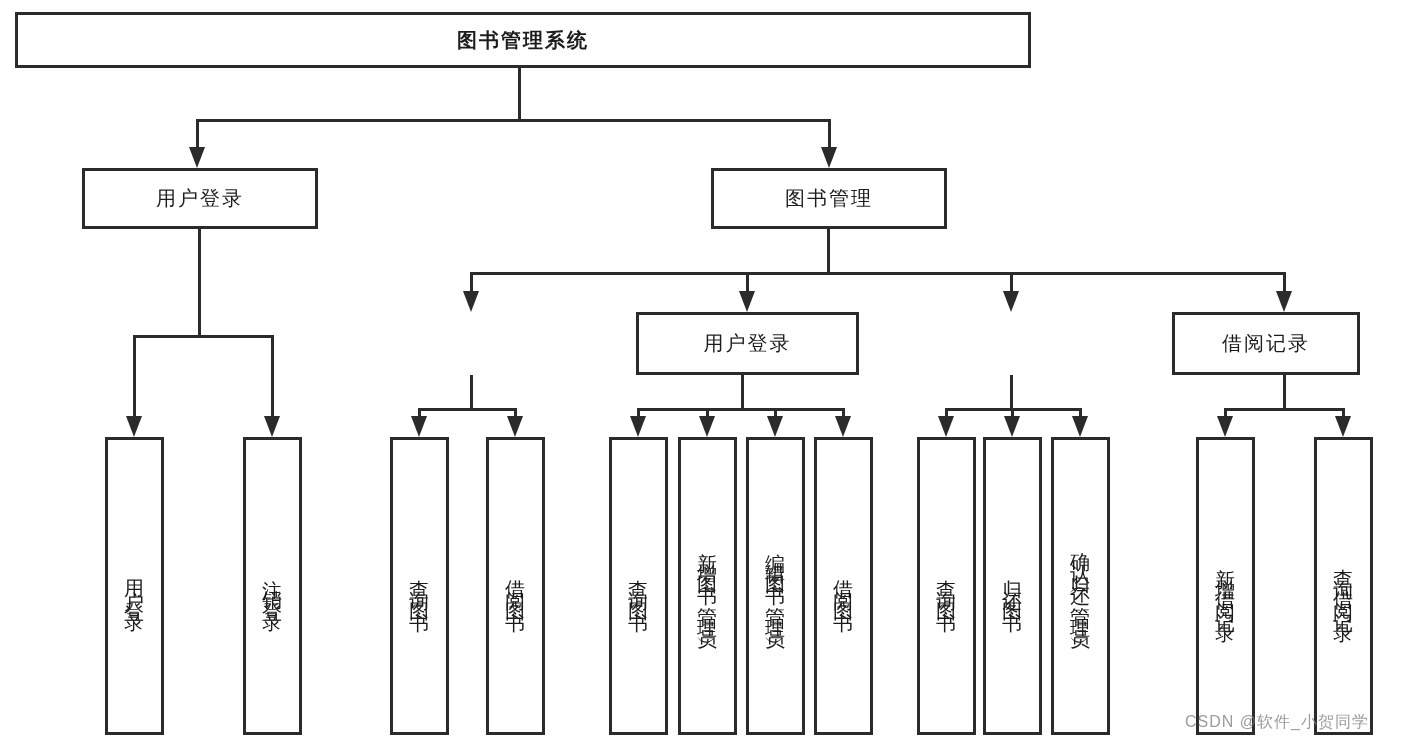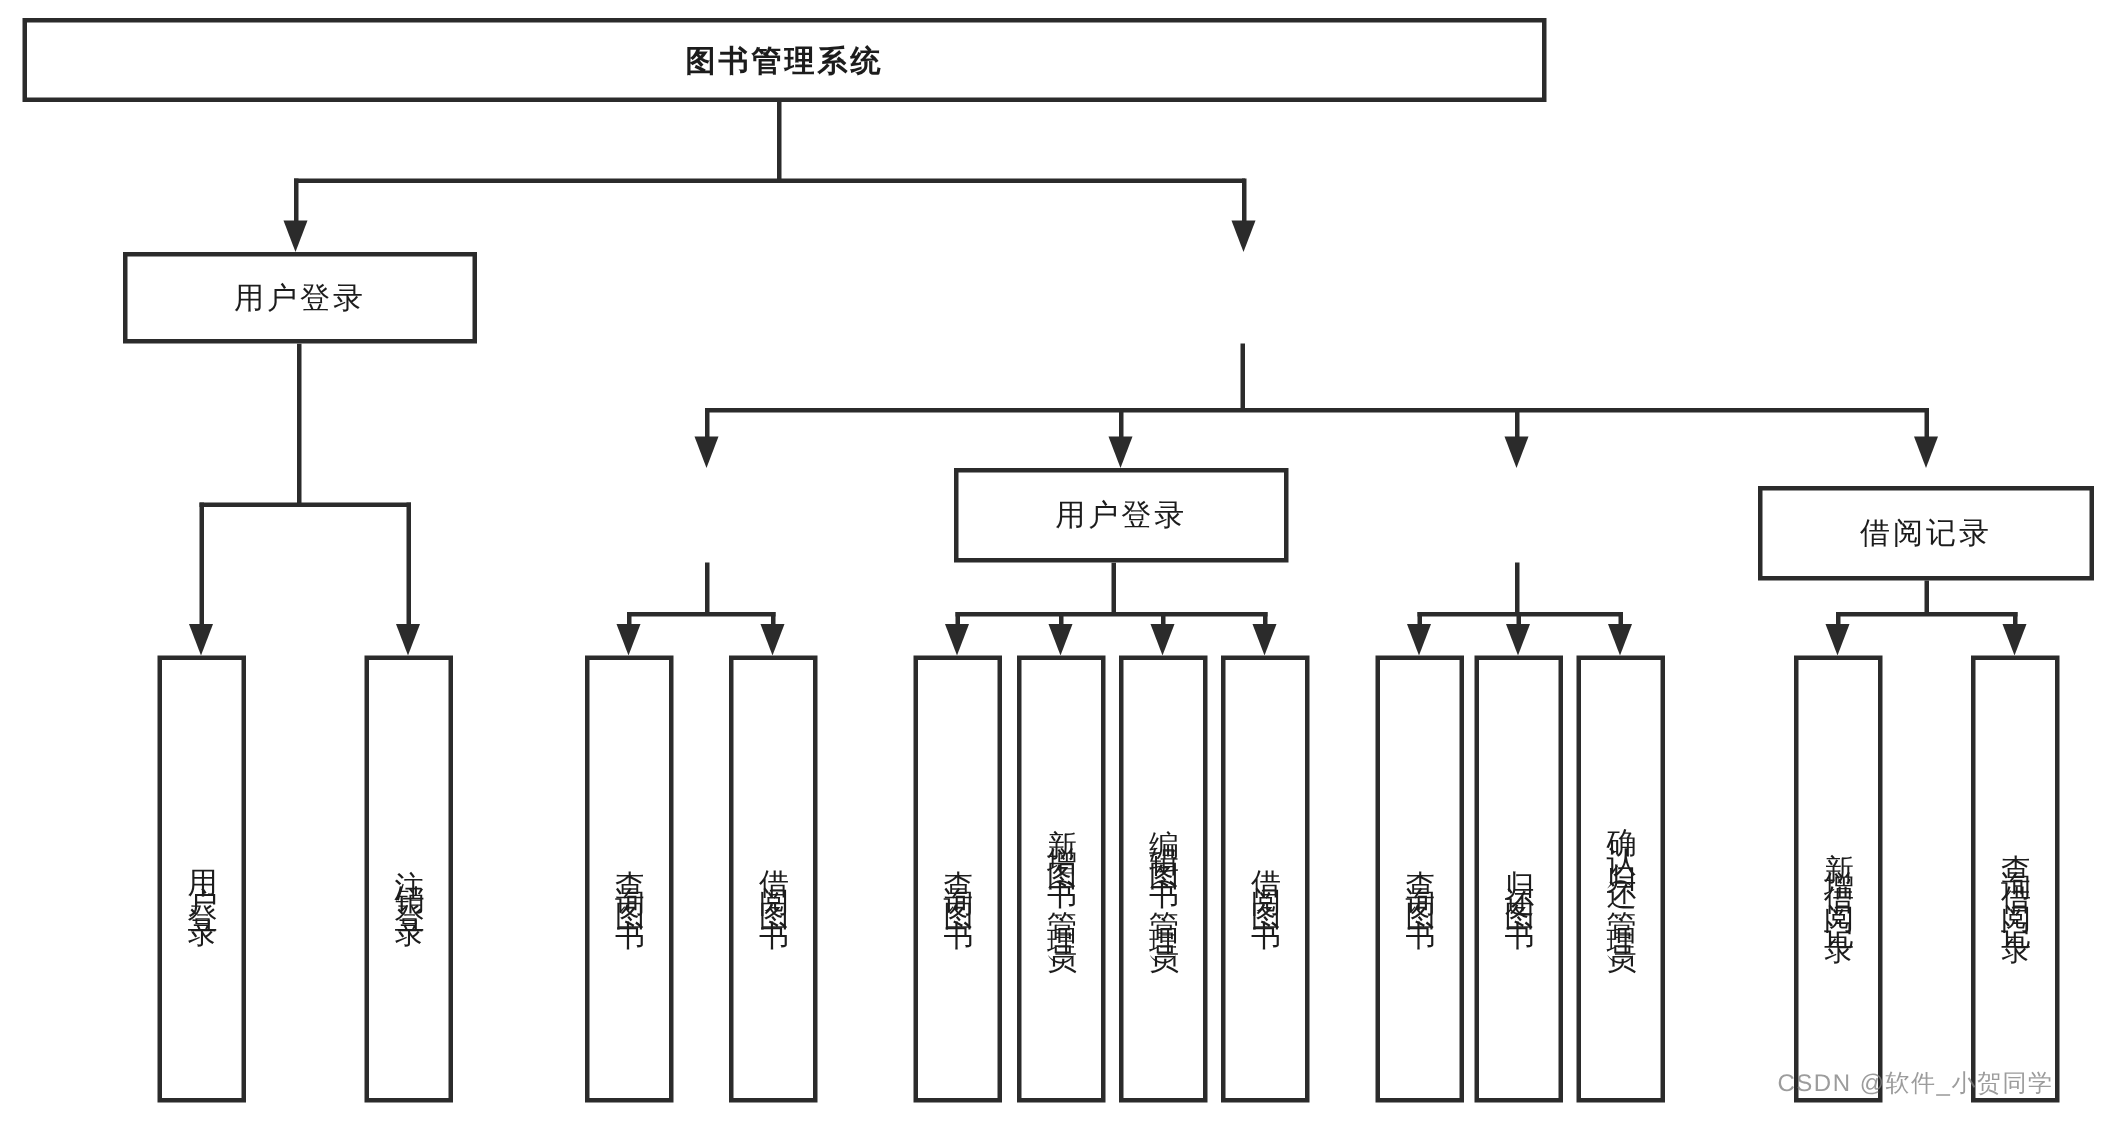--- a/index.html
+++ b/index.html
@@ -125,23 +125,24 @@
   <div class="v" style="left:1283px; top:375px; height:35px;"></div>
   <div class="h" style="left:1224px; top:408px; width:121px;"></div>
   <div class="v" style="left:1224px; top:408px; height:12px;"></div>
   <div class="arrow" style="left:1217px; top:416px;"></div>
   <div class="v" style="left:1342px; top:408px; height:12px;"></div>
   <div class="arrow" style="left:1335px; top:416px;"></div>
 
   <div class="node" style="left:15px; top:12px; width:1016px; height:56px;font-weight:bold;">图书管理系统</div>
 
   <div class="node" style="left:82px; top:168px; width:236px; height:61px;">用户登录</div>
+  <div class="node" style="left:711px; top:168px; width:236px; height:61px;">图书管理</div>
 
   <div class="node" style="left:636px; top:312px; width:223px; height:63px;">用户登录</div>
-  <div class="node" style="left:1172px; top:312px; width:224px; height:63px;margin-top:12px;">借阅记录</div>
+  <div class="node" style="left:1172px; top:312px; width:188px; height:63px;">借阅记录</div>
 
   <div class="node leaf" style="left:105px; top:437px; width:59px; height:298px;">
     <span>用户登录</span>
   </div>
   <div class="node leaf" style="left:243px; top:437px; width:59px; height:298px;">
     <span>注销登录</span>
   </div>
 
   <div class="node leaf" style="left:390px; top:437px; width:59px; height:298px;">
     <span>查询图书</span>

